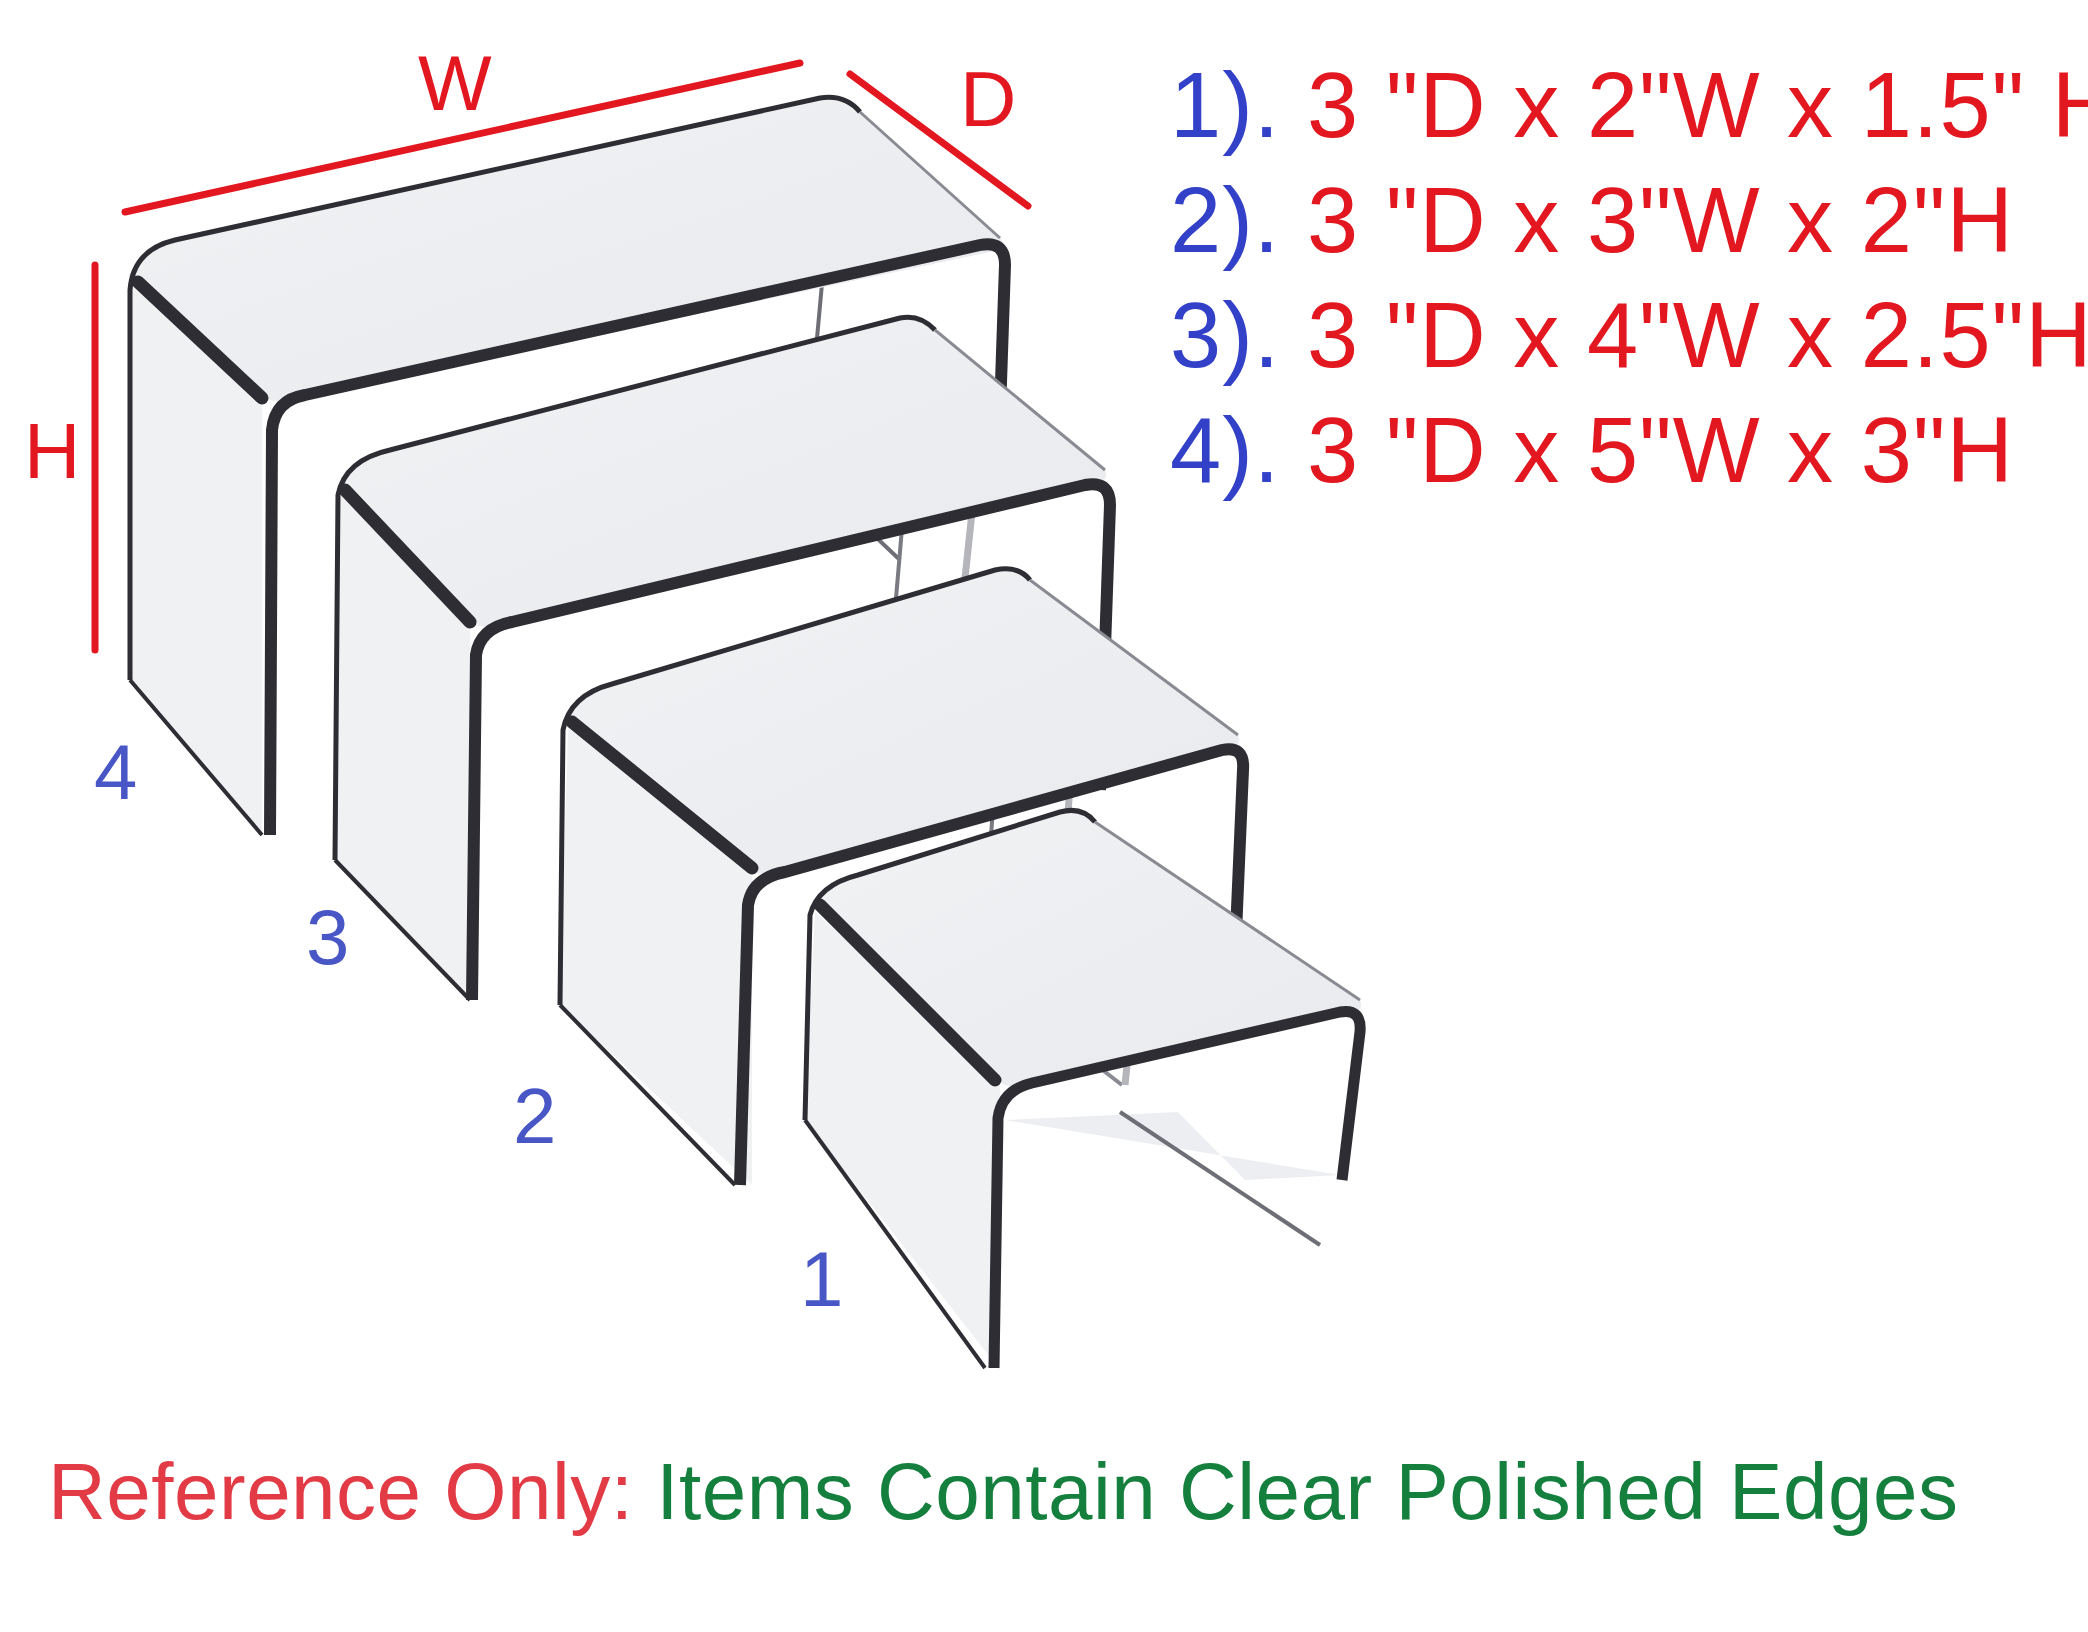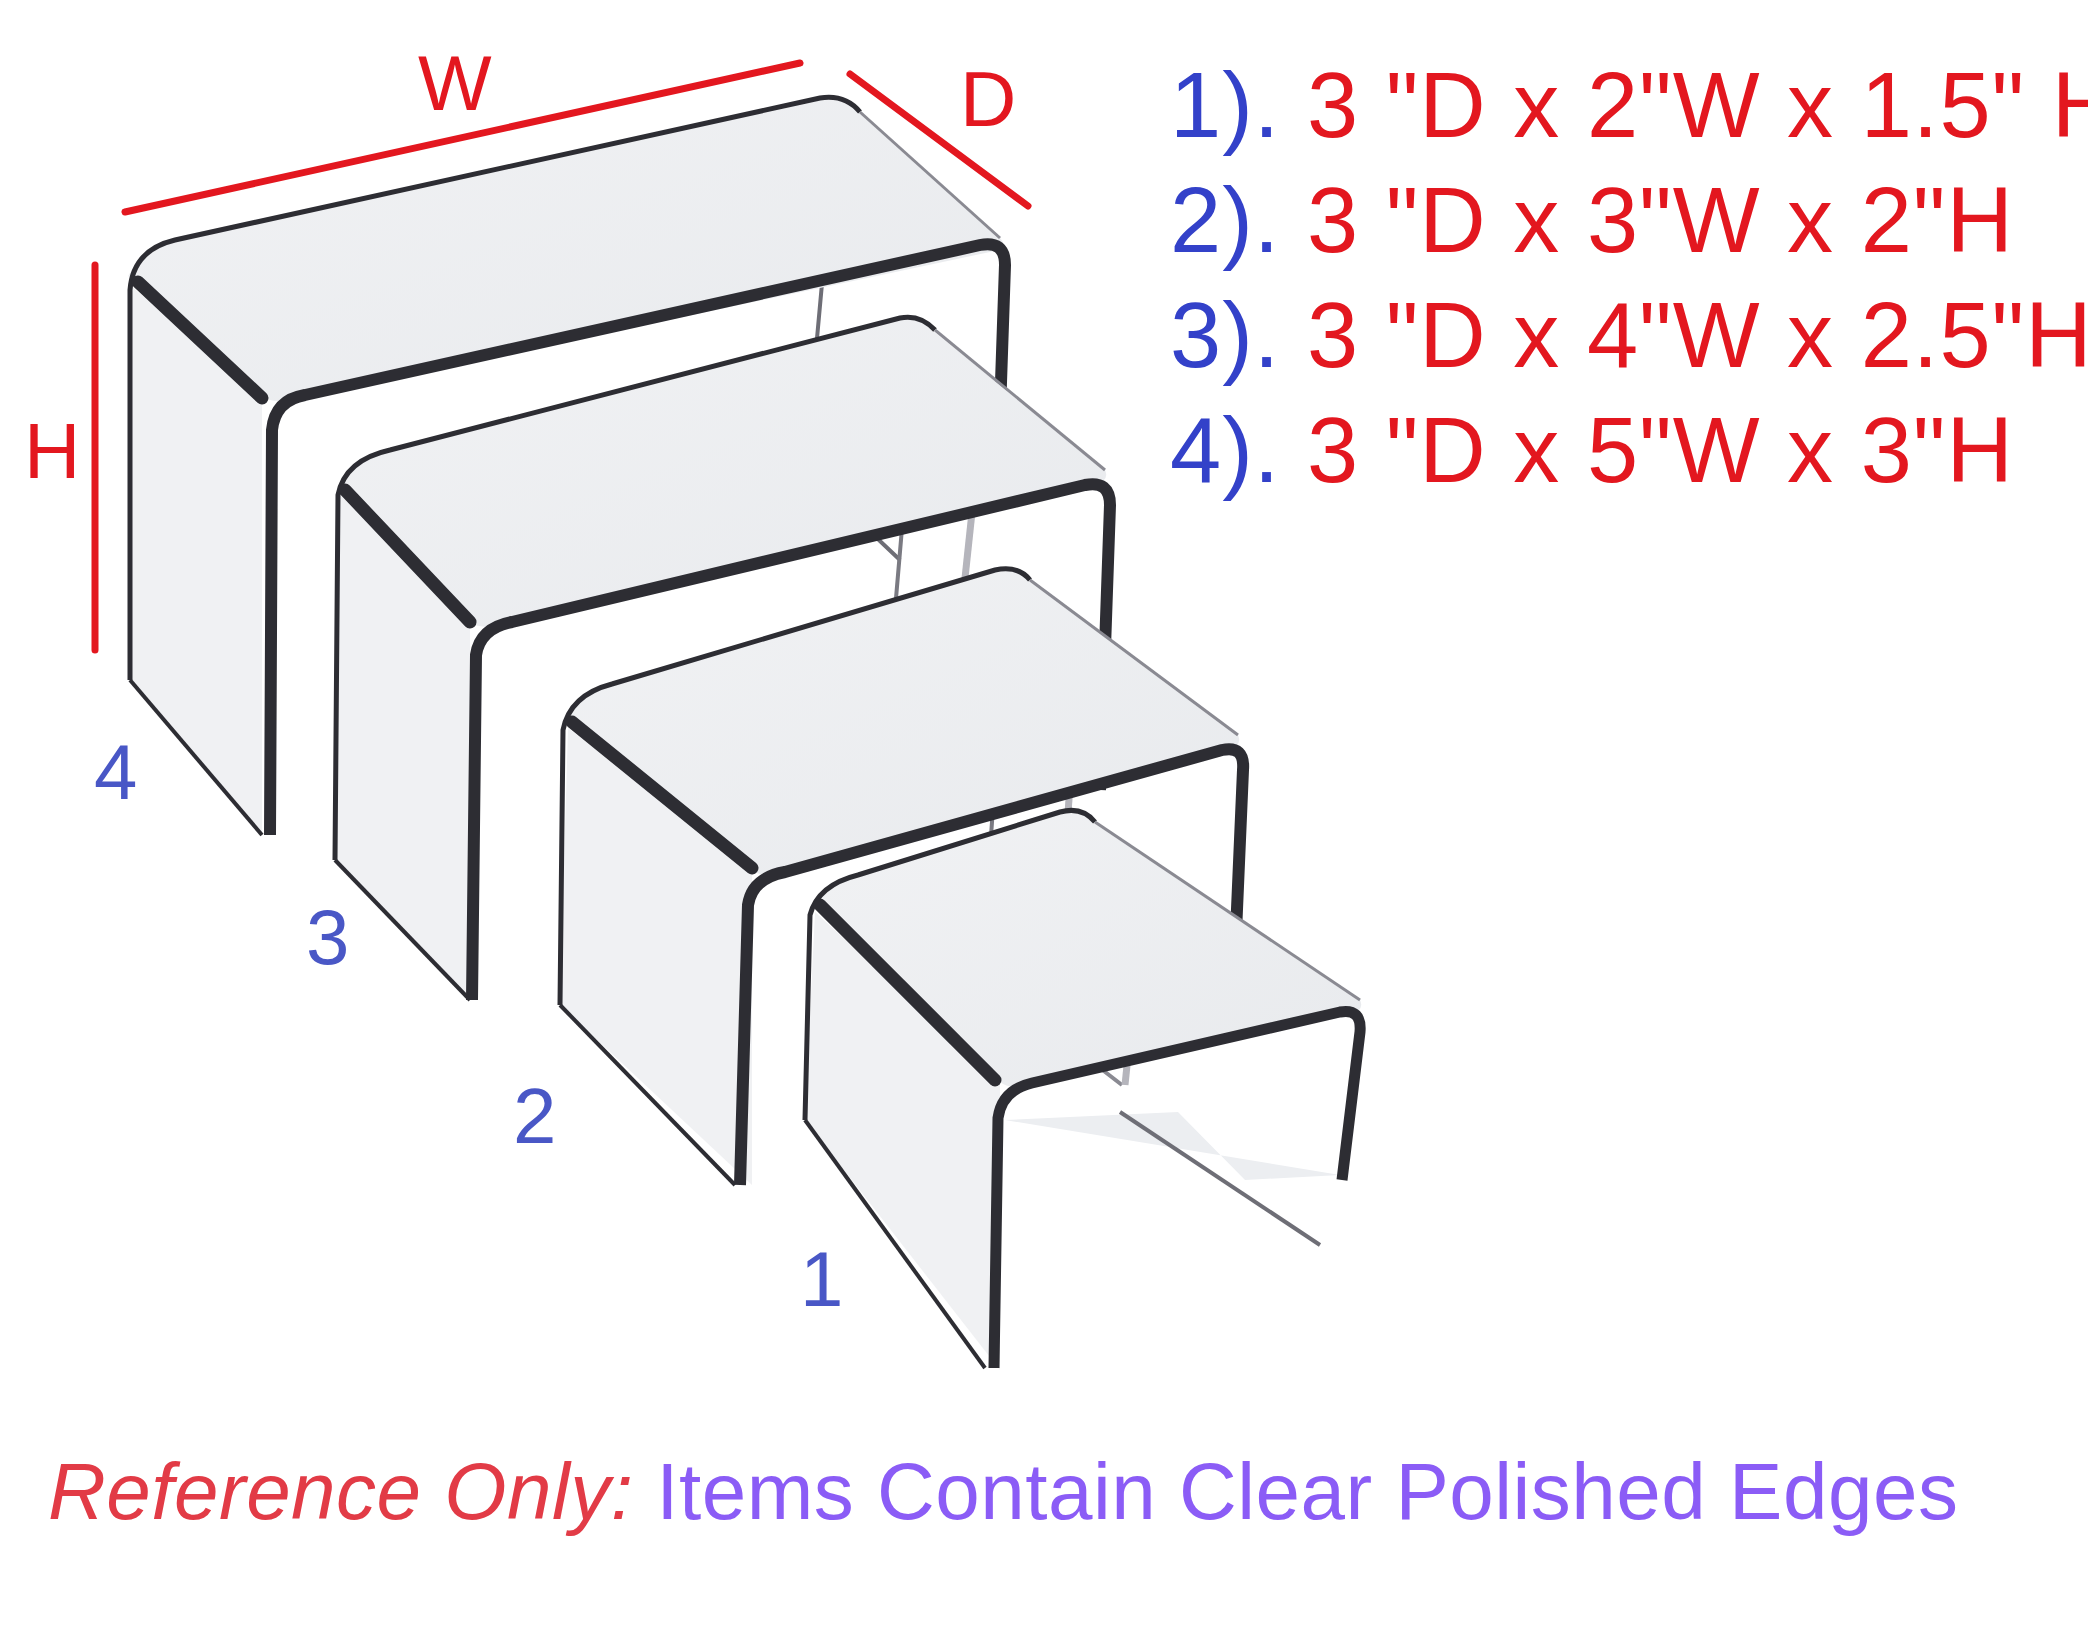--- a/index.html
+++ b/index.html
@@ -8,22 +8,22 @@
   #stage { position:absolute; left:0; top:0; width:2088px; height:1632px; }
   svg#diagram { position:absolute; left:0; top:0; }
   .lbl { position:absolute; line-height:1; white-space:nowrap; }
   .dim-letter { font-size:78px; color:#e3171f; font-weight:400; }
   .riser-num { font-size:78px; color:#4957c6; font-weight:400; }
   .spec-list { position:absolute; left:1170px; top:48px; }
   .spec-row { font-size:92px; line-height:115px; height:115px; white-space:nowrap; letter-spacing:1px; }
   .spec-idx { color:#3341c9; }
   .spec-txt { color:#e3171f; }
   .footer { position:absolute; left:48px; top:1446px; font-size:80px; white-space:nowrap; letter-spacing:0.5px; }
-  .footer .warn { color:#e23b46;font-style:italic; }
-  .footer .note { color:#8b5cf6; }
+  .footer .warn { color:#e23b46; }
+  .footer .note { color:#15803d; }
 </style>
 </head>
 <body>
 
 <div id="stage">
 
   <svg id="diagram" width="2088" height="1632" viewBox="0 0 2088 1632">
     <defs>
       <linearGradient id="face" x1="0" y1="0" x2="1" y2="1">
         <stop offset="0" stop-color="#f1f2f4"></stop>

